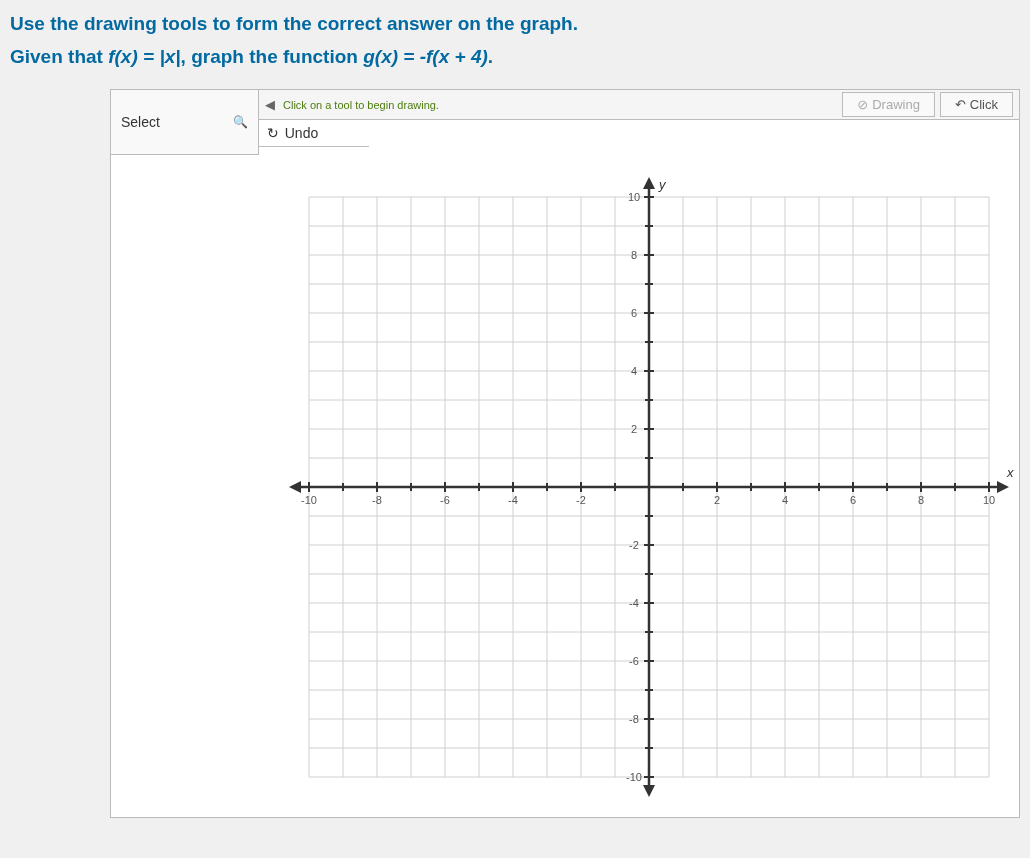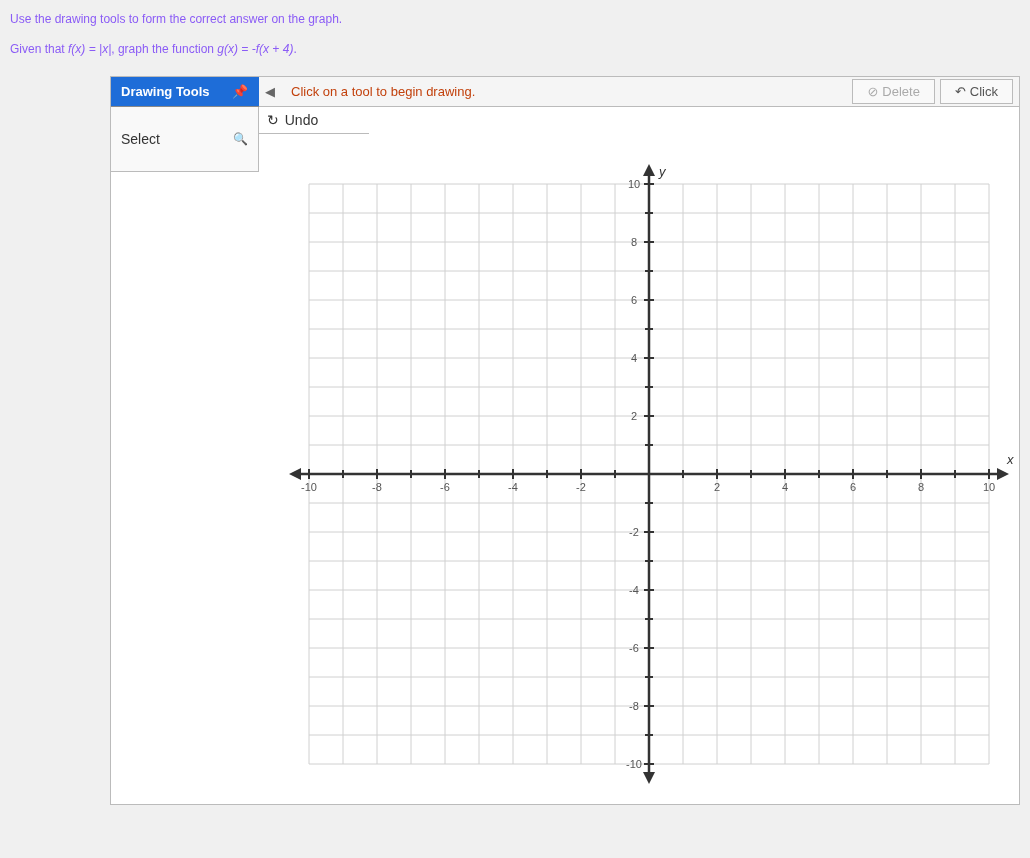--- a/index.html
+++ b/index.html
@@ -7,27 +7,28 @@
       padding: 0;
       box-sizing: border-box;
     }
     body {
       font-family: Arial, Helvetica, sans-serif;
       background: #f0f0f0;
       padding: 10px;
       width: 1030px;
     }
     .question-text {
-      color: #8b5cf6;
-      font-size: 12px;
+      color: #0369a1;
+      font-size: 19px;
       margin-bottom: 18px;
       line-height: 1.5;
+      font-weight: bold;
     }
     .question-text .line2 {
-      margin-top: 12px;
+      margin-top: 4px;
     }
     .italic {
       font-style: italic;
     }
     .main-container {
       display: flex;
       margin-left: 100px;
       border: 1px solid #bbb;
       background: #fff;
     }
@@ -75,24 +76,23 @@
       background: #f5f5f5;
       height: 30px;
     }
     .collapse-arrow {
       color: #666;
       font-size: 13px;
       margin-right: 8px;
       cursor: pointer;
     }
     .hint-text {
-      color: #c2410c;
-      font-size: 13px;
+      color: #4d7c0f;
+      font-size: 11px;
       flex: 1;
-      margin-left: 8px;
     }
     .action-btn {
       border: 1px solid #bbb;
       background: #f9f9f9;
       padding: 4px 14px;
       font-size: 13px;
       color: #555;
       margin-left: 5px;
       cursor: pointer;
       display: inline-flex;
@@ -155,37 +155,33 @@
 
 <div class="question-text">
   <div>Use the drawing tools to form the correct answer on the graph.</div>
   <div class="line2">
     <span>Given that </span><span class="italic">f(x) = |x|</span><span>, graph the function </span><span class="italic">g(x) = -f(x + 4)</span><span>.</span>
   </div>
 </div>
 
 <div class="main-container">
   <div class="tools-panel">
-    <div class="tools-header">
-      <span>Drawing Tools</span>
-      <span>📌</span>
-    </div>
     <div class="tool-row">
       <span>Select</span>
       <span class="tool-icon">🔍</span>
     </div>
   </div>
 
   <div class="graph-area">
     <div class="graph-header">
       <span class="collapse-arrow">◀</span>
       <span class="hint-text">Click on a tool to begin drawing.</span>
       <button class="action-btn disabled">
         <span>⊘</span>
-        <span>Delete</span>
+        <span>Drawing</span>
       </button>
       <button class="action-btn">
         <span>↶</span>
         <span>Click</span>
       </button>
     </div>
     <div class="reset-row">
       <span>↻</span>
       <span>Undo</span>
     </div>

